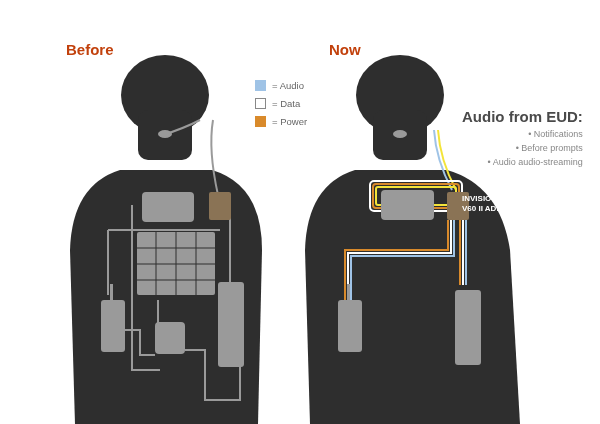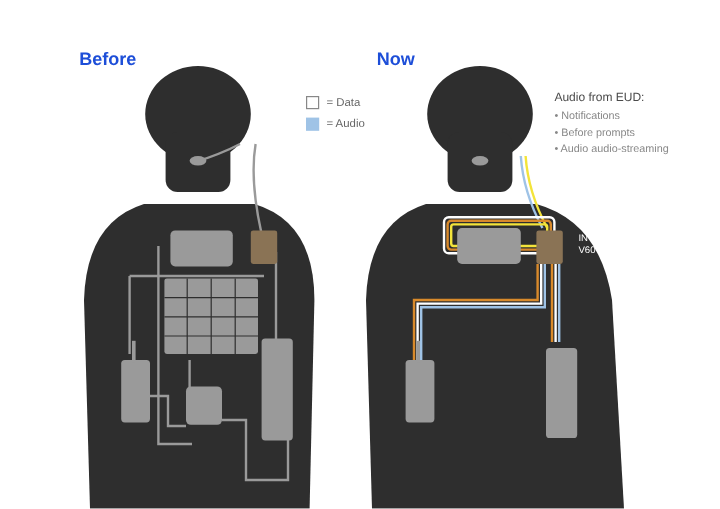--- a/index.html
+++ b/index.html
@@ -1,32 +1,32 @@
 <!DOCTYPE html>
 <html><head>
 <meta charset="utf-8">
 <style>
   html,body{margin:0;padding:0;background:#fff;}
   body{width:600px;height:424px;position:relative;overflow:hidden;font-family:"Liberation Sans",sans-serif;}
-  .title{position:absolute;font-weight:bold;font-size:15px;color:#1d4ed8;}
+  .title{position:absolute;font-weight:bold;font-size:15px;color:#c2410c;}
   .legend{position:absolute;left:255px;top:76px;}
   .leg-row{display:flex;align-items:center;height:18px;font-size:9.5px;color:#666;}
   .sw{width:11px;height:11px;margin-right:6px;box-sizing:border-box;}
   .aud{position:absolute;left:462px;top:76px;font-size:9px;color:#888;}
-  .aud .h{font-weight:normal;color:#4a4a4a;font-size:10px;margin-bottom:4px;}
-  .aud li{list-style:none;margin:0 0 4px 0;}
+  .aud .h{font-weight:bold;color:#4a4a4a;font-size:15px;margin-bottom:4px;margin-top:32px;}
+  .aud li{list-style:none;margin:0 0 4px 0;text-align:right;}
   .aud ul{padding:0;margin:0;}
-  .dev-label{position:absolute;left:482px;top:194px;font-weight:normal;color:#fff;font-size:8px;line-height:10px;}
+  .dev-label{position:absolute;left:462px;top:194px;font-weight:bold;color:#fff;font-size:8px;line-height:10px;}
   svg{position:absolute;left:0;top:0;}
 </style>
 </head>
 <body>
 
 <div class="title" style="left:66px;top:41px;">Before</div>
-<div class="title" style="left:314px;top:41px;">Now</div>
+<div class="title" style="left:329px;top:41px;">Now</div>
 
 <svg width="600" height="424">
 
   <g fill="#2e2e2e">
     <ellipse cx="165" cy="95" rx="44" ry="40"></ellipse>
     <rect x="138" y="110" width="54" height="50" rx="10"></rect>
     <path d="M75 424 L70 250 Q72 185 120 170 L212 170 Q262 185 262 250 L258 424 Z"></path>
   </g>
   <g fill="none" stroke="#9a9a9a" stroke-width="2">
     <path d="M213 120 Q208 150 218 195"></path>
@@ -81,26 +81,30 @@
     <rect x="338" y="300" width="24" height="52" rx="3"></rect>
     <rect x="347" y="284" width="3" height="18"></rect>
     <rect x="455" y="290" width="26" height="75" rx="3"></rect>
     <ellipse cx="400" cy="134" rx="7" ry="4"></ellipse>
   </g>
   <rect x="447" y="192" width="22" height="28" rx="2" fill="#8a7355"></rect>
 </svg>
 
 <div class="legend">
   <div class="leg-row">
+      <span class="sw" style="background:#9fc3e6;"></span>
+      <span>= Audio</span>
+    </div>
+  <div class="leg-row">
       <span class="sw" style="background:#fff;border:1px solid #888;"></span>
       <span>= Data</span>
     </div>
   <div class="leg-row">
-      <span class="sw" style="background:#9fc3e6;"></span>
-      <span>= Audio</span>
+      <span class="sw" style="background:#d98a2b;"></span>
+      <span>= Power</span>
     </div>
 </div>
 
 <div class="aud">
   <div class="h">Audio from EUD:</div>
   <ul>
     <li>• <span>Notifications</span></li>
     <li>• <span>Before prompts</span></li>
     <li>• <span>Audio audio-streaming</span></li>
   </ul>

